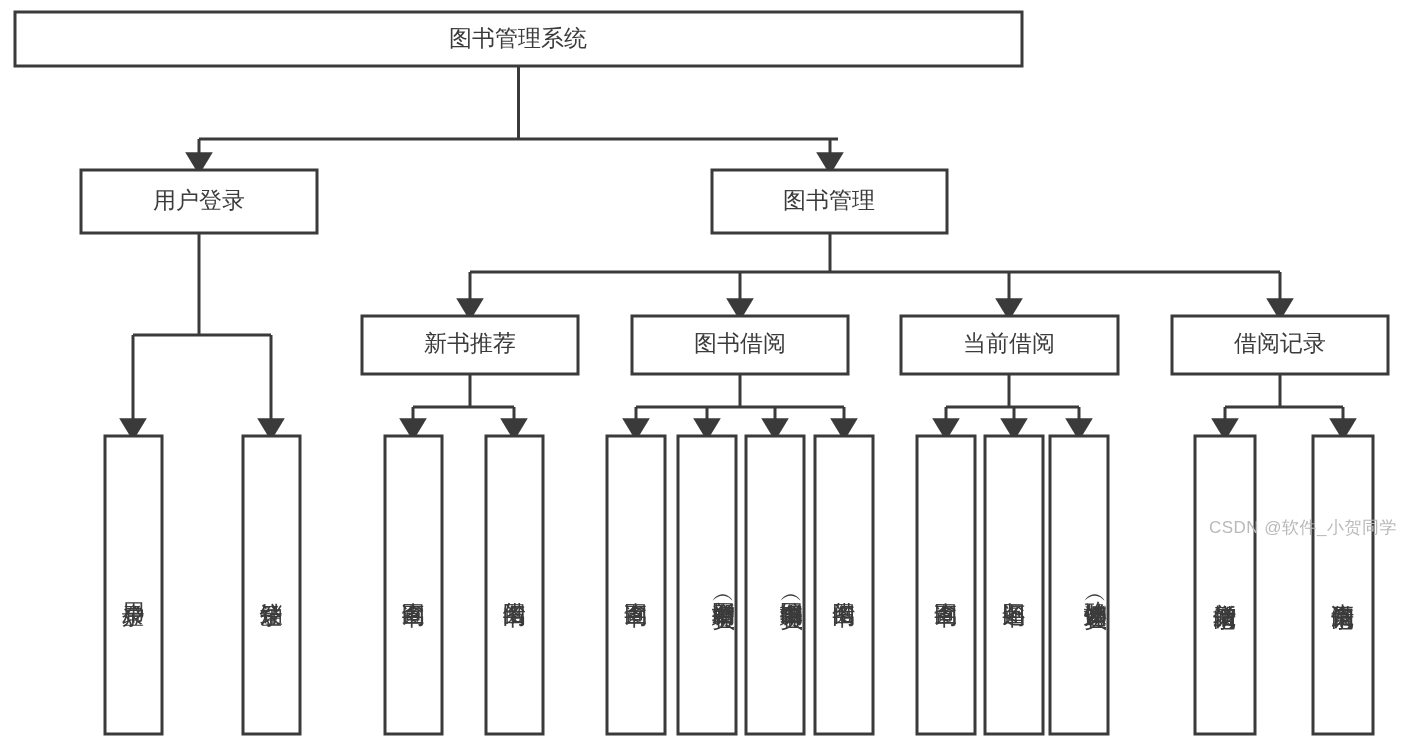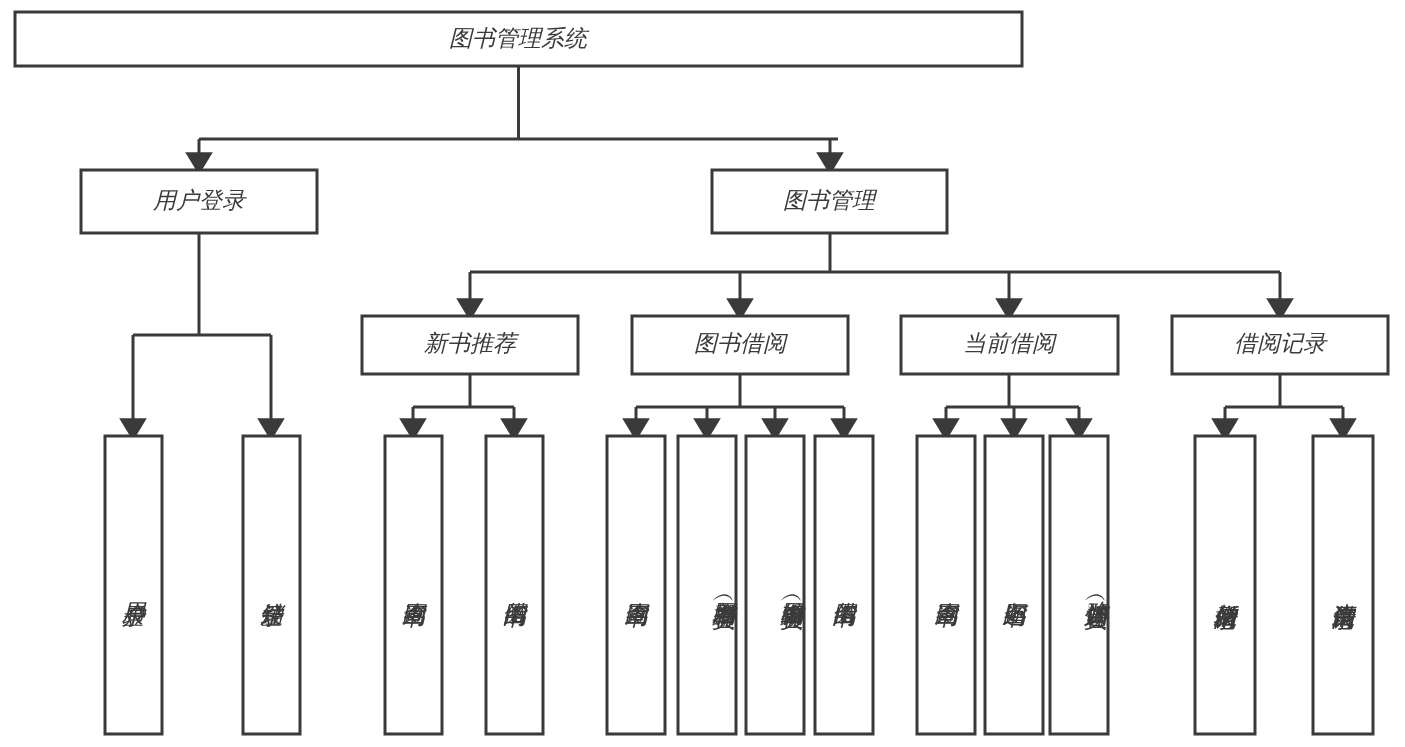--- a/index.html
+++ b/index.html
@@ -1,21 +1,21 @@
 <!DOCTYPE html>
 <html><head>
 <meta charset="utf-8">
 <style>
   html,body{margin:0;padding:0;background:#ffffff;}
   body{
     width:1405px;height:747px;overflow:hidden;
     font-family:"Liberation Sans","DejaVu Sans",sans-serif;
     color:#2b2b2b;
   }
-  #stage{position:relative;width:1405px;height:543px;background:#fff;font-style:italic;}
+  #stage{position:relative;width:1405px;height:543px;background:#fff;}
   svg.diagram{position:absolute;left:0;top:0;width:1405px;height:747px;display:block;}
   .node-rect{fill:#ffffff;stroke:#3a3a3a;stroke-width:3;}
   .leaf-rect{fill:#ffffff;stroke:#3a3a3a;stroke-width:3;}
   .conn{stroke:#3a3a3a;stroke-width:3;fill:none;stroke-linecap:butt;}
   .node-label{
     font-family:"Liberation Sans","DejaVu Sans",sans-serif;
     font-size:23px;fill:#3b3b3b;text-anchor:middle;dominant-baseline:middle;
   }
   .leaf-fo{overflow:visible;}
   .vtext{
@@ -218,13 +218,14 @@
     </g>
 
     <g>
       <rect class="leaf-rect" x="1313" y="436" width="60" height="298"></rect>
       <foreignObject class="leaf-fo" x="1313" y="450" width="60" height="275">
         <div xmlns="http://www.w3.org/1999/xhtml" class="vtext centered">查询借阅记录</div>
       </foreignObject>
     </g>
   </svg>
 
+  <div class="watermark">CSDN @软件_小贺同学</div>
 </div>
 
 </body></html>

